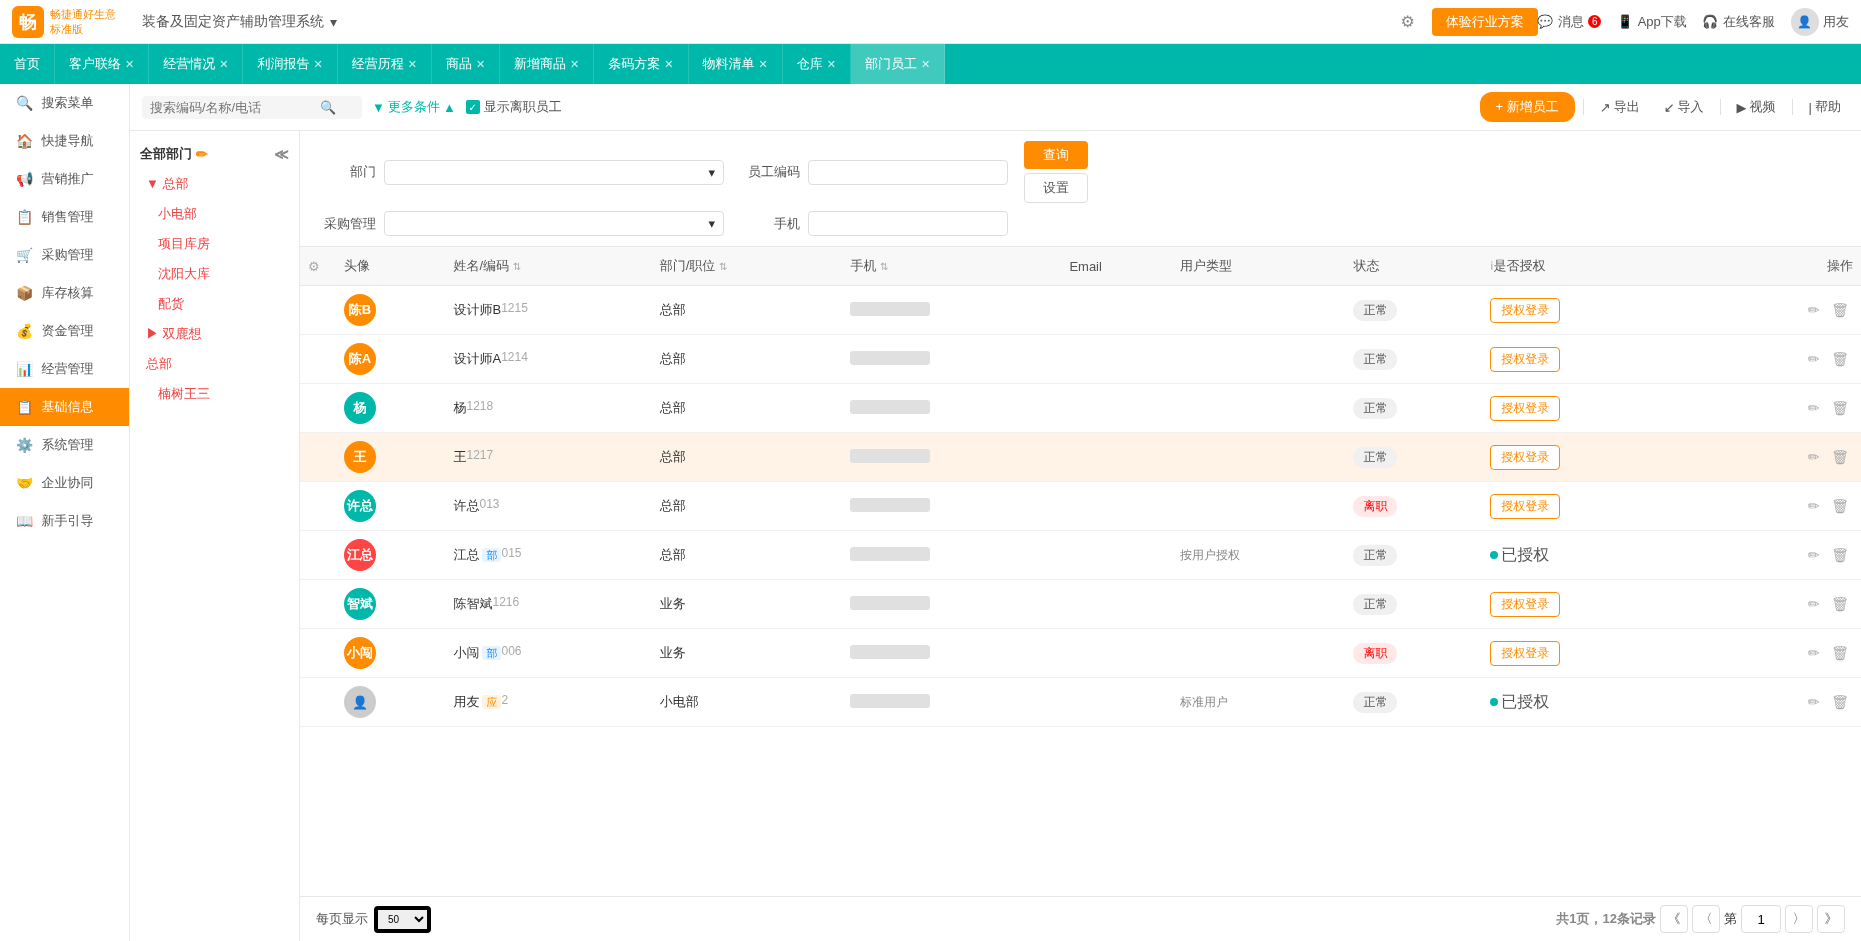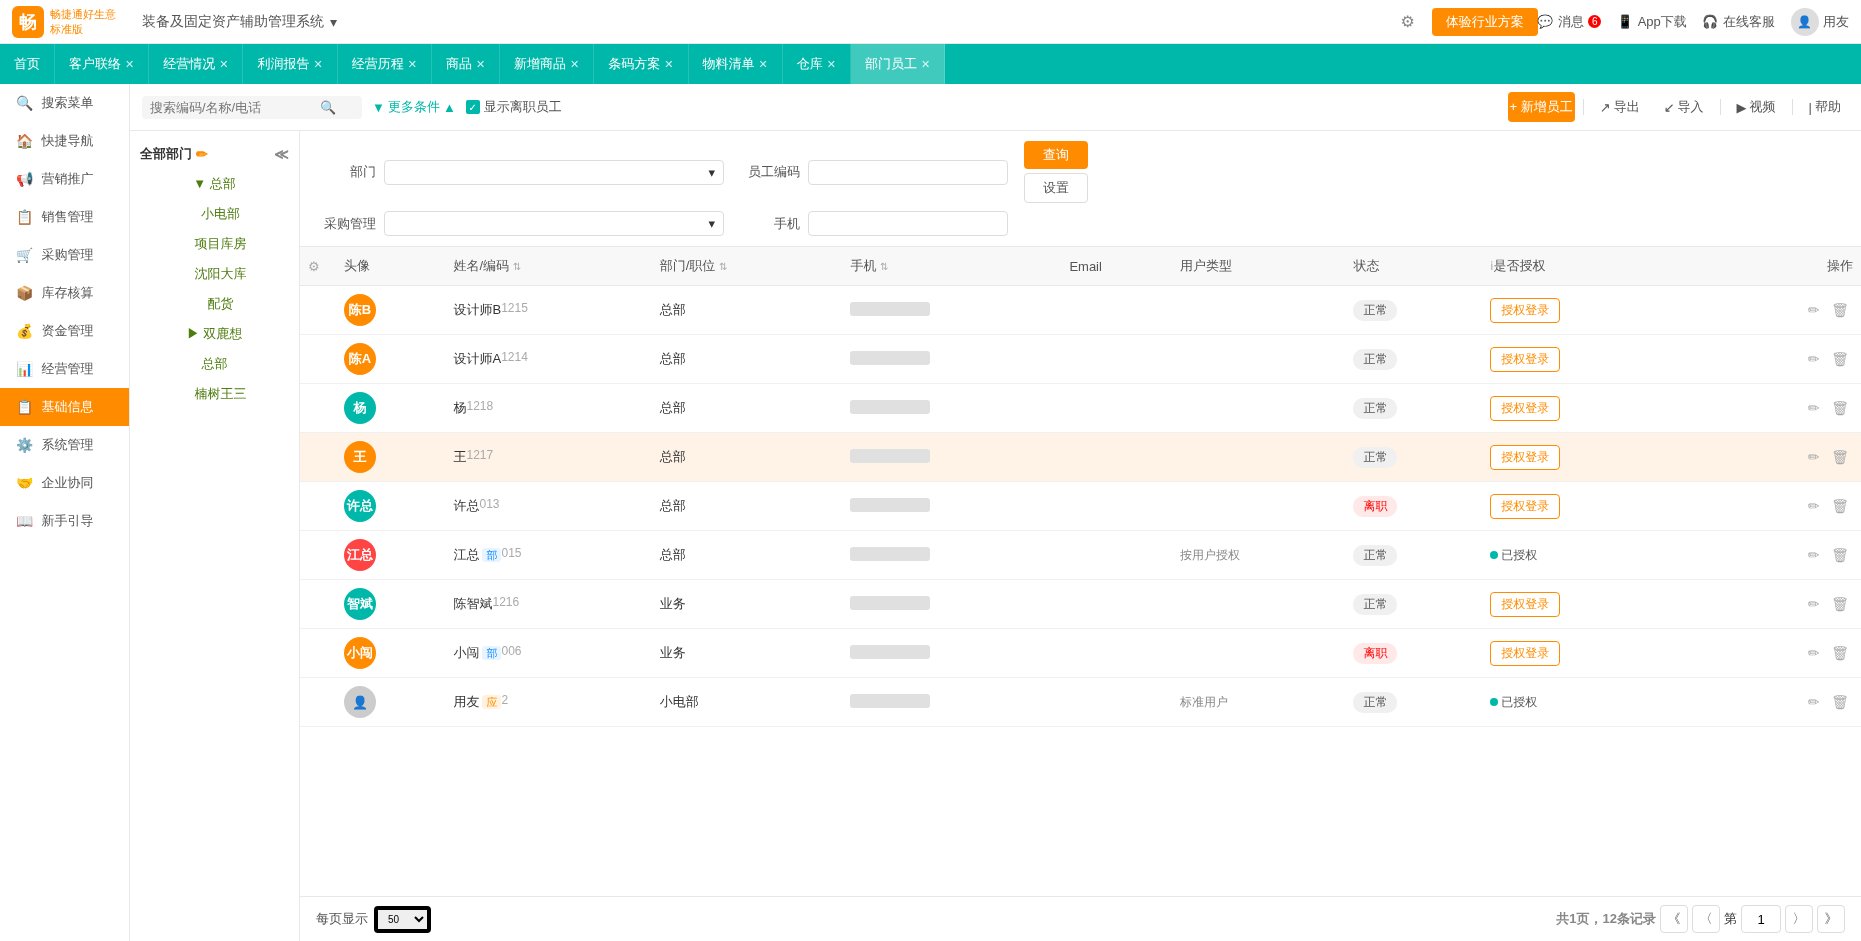--- a/index.html
+++ b/index.html
@@ -37,33 +37,33 @@
     .main { flex: 1; display: flex; flex-direction: column; overflow: hidden; }
 
     
     .search-bar { background: #fff; padding: 8px 12px; display: flex; align-items: center; gap: 10px; border-bottom: 1px solid #e8e8e8; }
     .search-input-wrap { display: flex; align-items: center; background: #f5f5f5; border-radius: 4px; padding: 4px 8px; flex: 0 0 220px; }
     .search-input-wrap input { border: none; background: transparent; font-size: 13px; outline: none; width: 170px; }
     .more-cond { display: flex; align-items: center; gap: 3px; color: #00b8a9; cursor: pointer; font-size: 13px; }
     .show-resigned { display: flex; align-items: center; gap: 4px; color: #555; font-size: 13px; cursor: pointer; }
     .checkbox-on { width: 14px; height: 14px; background: #00b8a9; border-radius: 2px; display: flex; align-items: center; justify-content: center; color: white; font-size: 10px; }
     .right-actions { margin-left: auto; display: flex; align-items: center; gap: 8px; }
-    .add-employee-btn { background: #ff8c00; color: white; border: none; border-radius: 4px; padding: 6px 2px; font-size: 13px; cursor: pointer; display: flex; align-items: center; gap: 4px; }
+    .add-employee-btn { background: #ff8c00; color: white; border: none; border-radius: 12px; padding: 6px 16px; font-size: 13px; cursor: pointer; display: flex; align-items: center; gap: 4px; }
     .action-btn { display: flex; align-items: center; gap: 3px; color: #555; font-size: 13px; cursor: pointer; padding: 4px 8px; }
     .divider-v { width: 1px; height: 16px; background: #e0e0e0; }
 
     
     .split-area { display: flex; flex: 1; overflow: hidden; }
 
     
     .dept-tree { width: 170px; background: #fff; border-right: 1px solid #e8e8e8; padding: 8px 0; overflow-y: auto; flex-shrink: 0; }
     .dept-tree-header { display: flex; align-items: center; padding: 6px 10px; font-size: 13px; font-weight: bold; color: #333; gap: 4px; }
     .dept-tree-header .edit-icon { color: #ff8c00; font-size: 14px; cursor: pointer; }
     .dept-tree-header .collapse-icon { color: #888; font-size: 14px; cursor: pointer; margin-left: auto; }
-    .dept-item { padding: 6px 16px; cursor: pointer; color: #4d7c0f; font-size: 13px; display: flex; align-items: center; gap: 4px; justify-content: center; }
+    .dept-item { padding: 6px 16px; cursor: pointer; color: #ef4444; font-size: 13px; display: flex; align-items: center; gap: 4px; }
     .dept-sub { padding-left: 28px; }
 
     
     .right-panel { flex: 1; display: flex; flex-direction: column; overflow: hidden; }
 
     
     .filter-form { background: #fff; padding: 10px 16px; border-bottom: 1px solid #e8e8e8; }
     .filter-row { display: flex; align-items: center; gap: 16px; margin-bottom: 8px; }
     .filter-row:last-child { margin-bottom: 0; }
     .filter-field { display: flex; align-items: center; gap: 8px; }
@@ -79,21 +79,21 @@
     .table-area { flex: 1; overflow: auto; background: #fff; }
     table { width: 100%; border-collapse: collapse; }
     thead tr { background: #f8f8f8; }
     th { padding: 10px 8px; text-align: left; font-size: 13px; color: #555; font-weight: normal; border-bottom: 1px solid #e8e8e8; white-space: nowrap; }
     td { padding: 8px 8px; font-size: 13px; color: #333; border-bottom: 1px solid #f0f0f0; vertical-align: middle; }
     tr.highlighted { background: #fff3e8; }
     .avatar-circle { width: 32px; height: 32px; border-radius: 50%; display: flex; align-items: center; justify-content: center; color: white; font-size: 13px; font-weight: bold; flex-shrink: 0; }
     .status-normal { display: inline-block; background: #f0f0f0; color: #555; border-radius: 10px; padding: 2px 10px; font-size: 12px; }
     .status-resigned { display: inline-block; background: #ffe8e8; color: #f00; border-radius: 10px; padding: 2px 10px; font-size: 12px; }
     .auth-btn { border: 1px solid #ff8c00; color: #ff8c00; background: white; border-radius: 4px; padding: 3px 10px; font-size: 12px; cursor: pointer; }
-    .authorized { color: #555; font-size: 12px; display: flex; align-items: center; gap: 3px; }
+    .authorized { color: #555; font-size: 16px; display: flex; align-items: center; gap: 3px; }
     .dot-green { width: 8px; height: 8px; background: #00b8a9; border-radius: 50%; }
     .user-type { font-size: 12px; color: #888; }
     .op-btn { color: #aaa; cursor: pointer; font-size: 14px; padding: 2px 4px; }
     .name-code { display: flex; flex-direction: row; }
     .name-text { font-size: 13px; color: #333; }
     .code-text { font-size: 12px; color: #aaa; }
     .phone-blur { background: #e0e0e0; border-radius: 3px; height: 14px; width: 80px; display: inline-block; }
     .tag-blue { background: #e8f4ff; color: #1890ff; border-radius: 3px; padding: 1px 4px; font-size: 11px; margin-left: 3px; }
     .tag-orange { background: #fff3e0; color: #ff8c00; border-radius: 3px; padding: 1px 4px; font-size: 11px; margin-left: 3px; }
 

